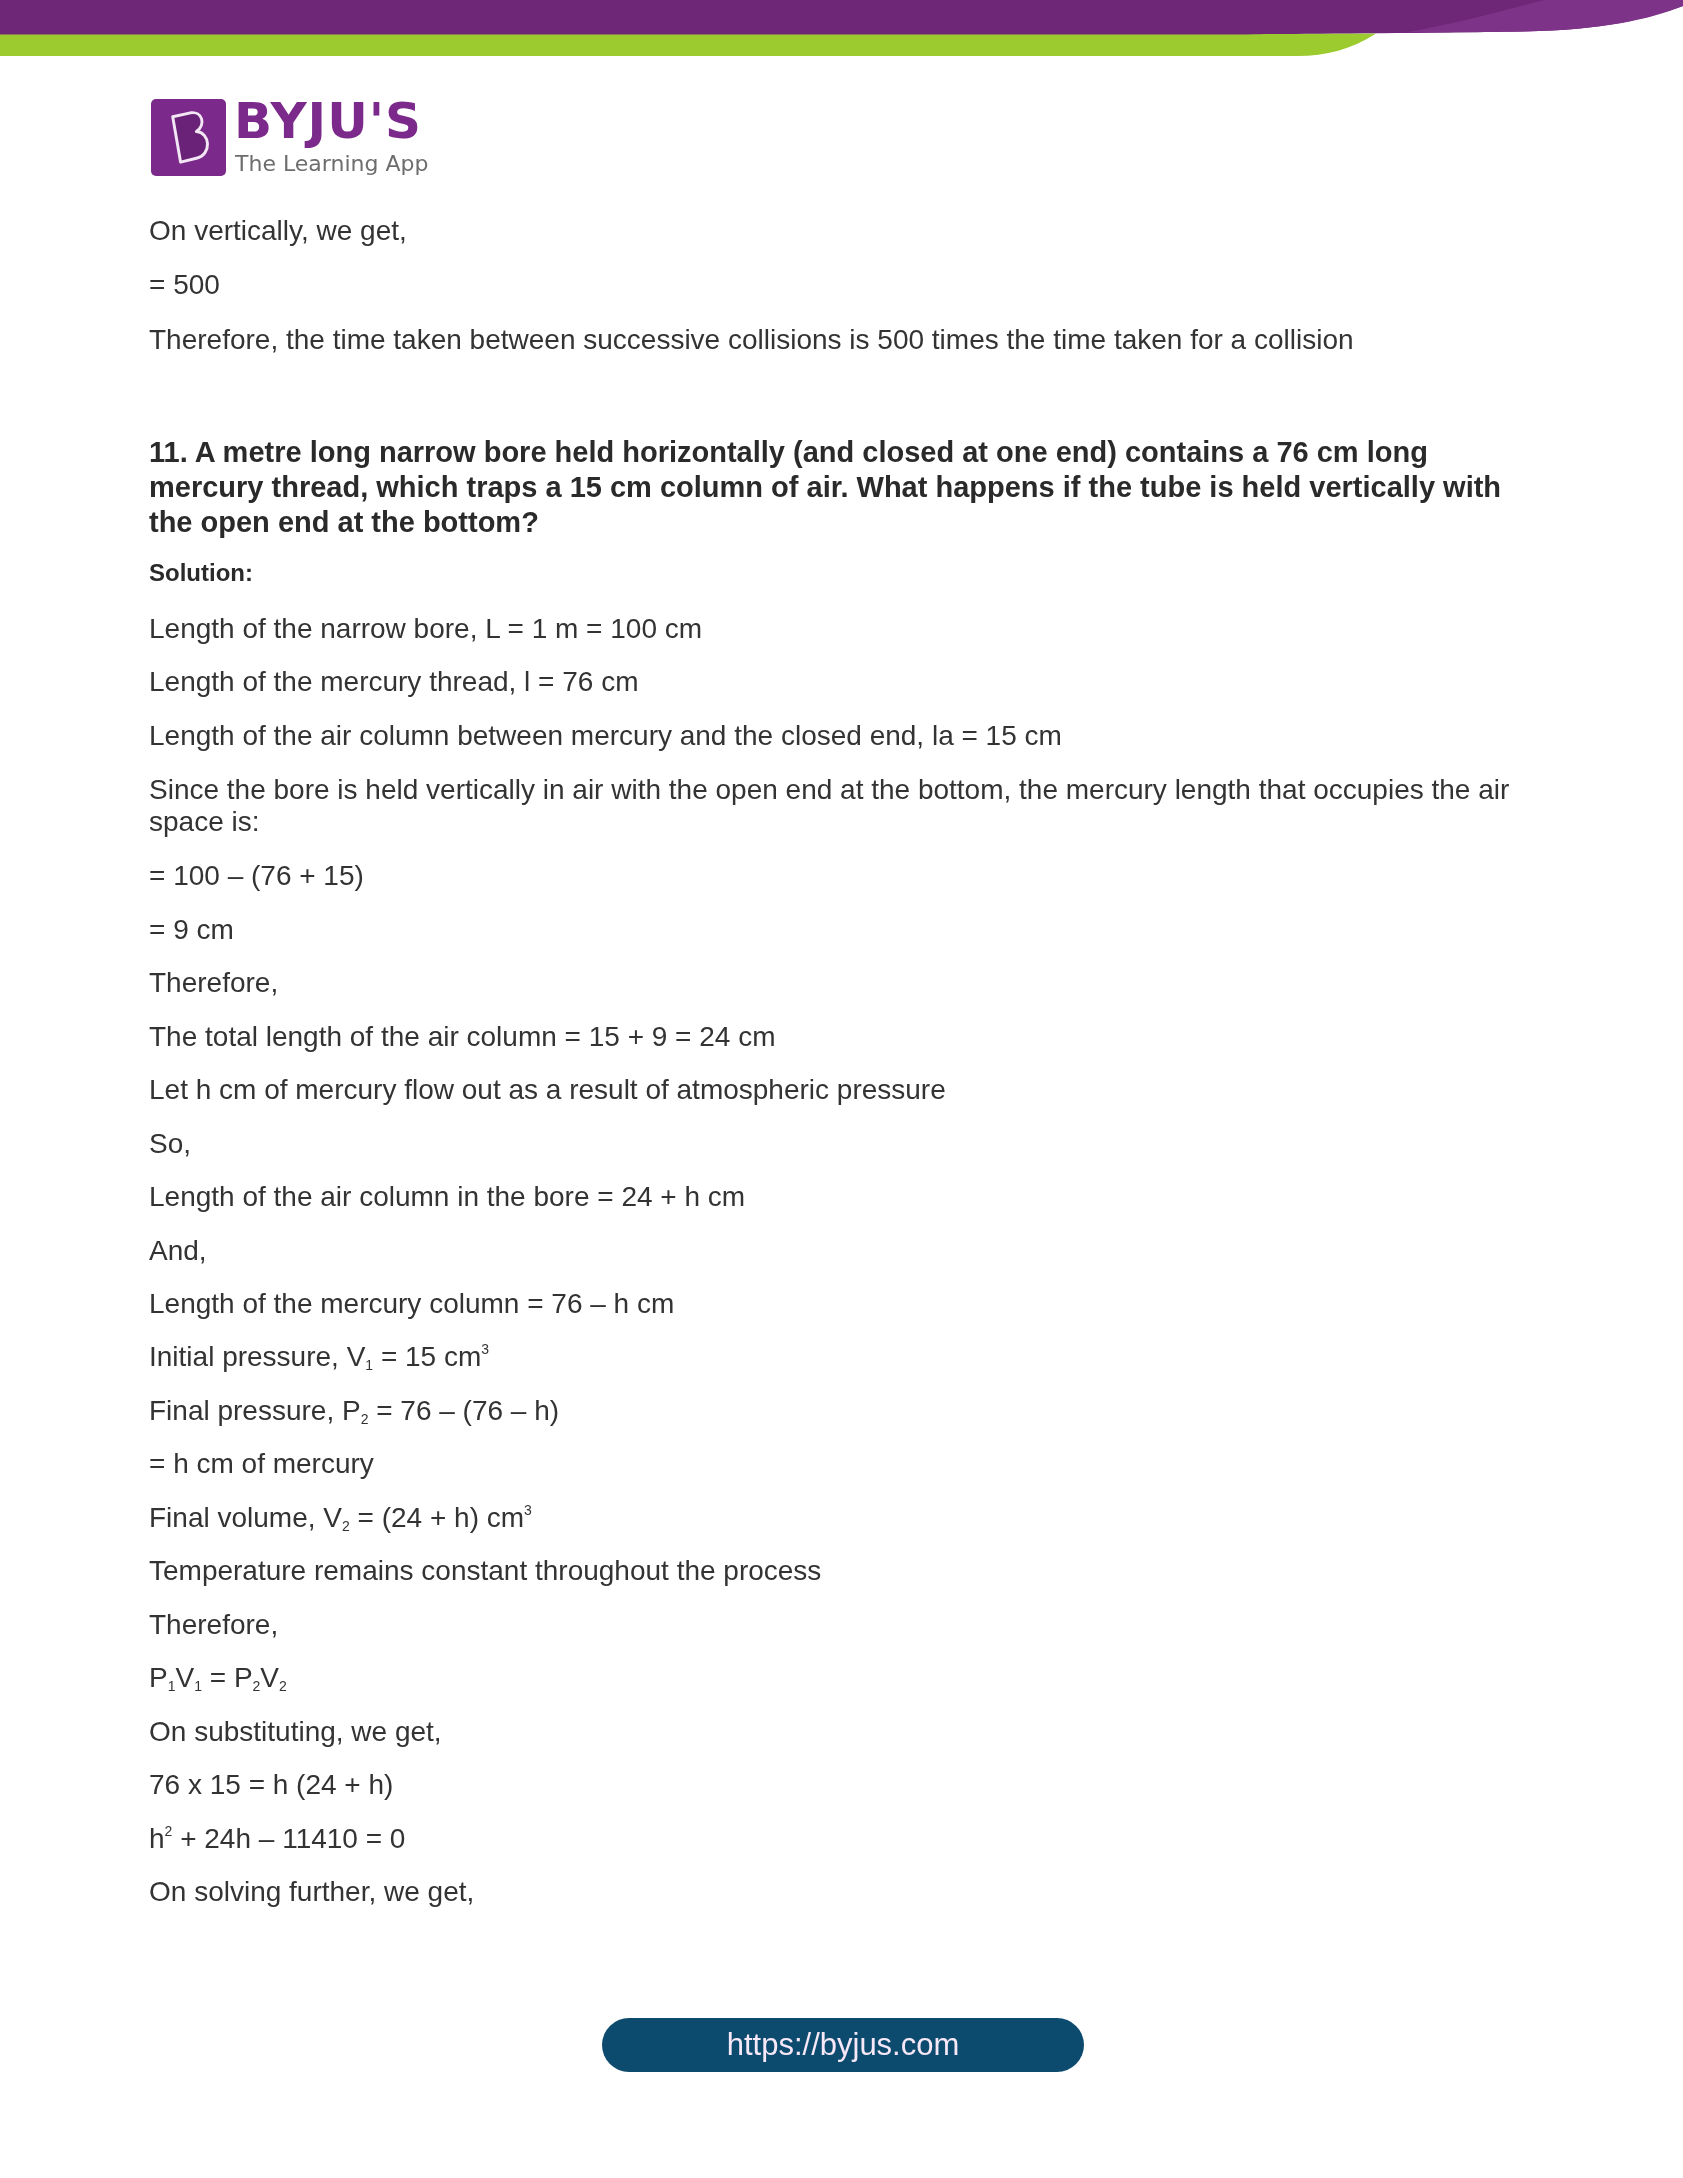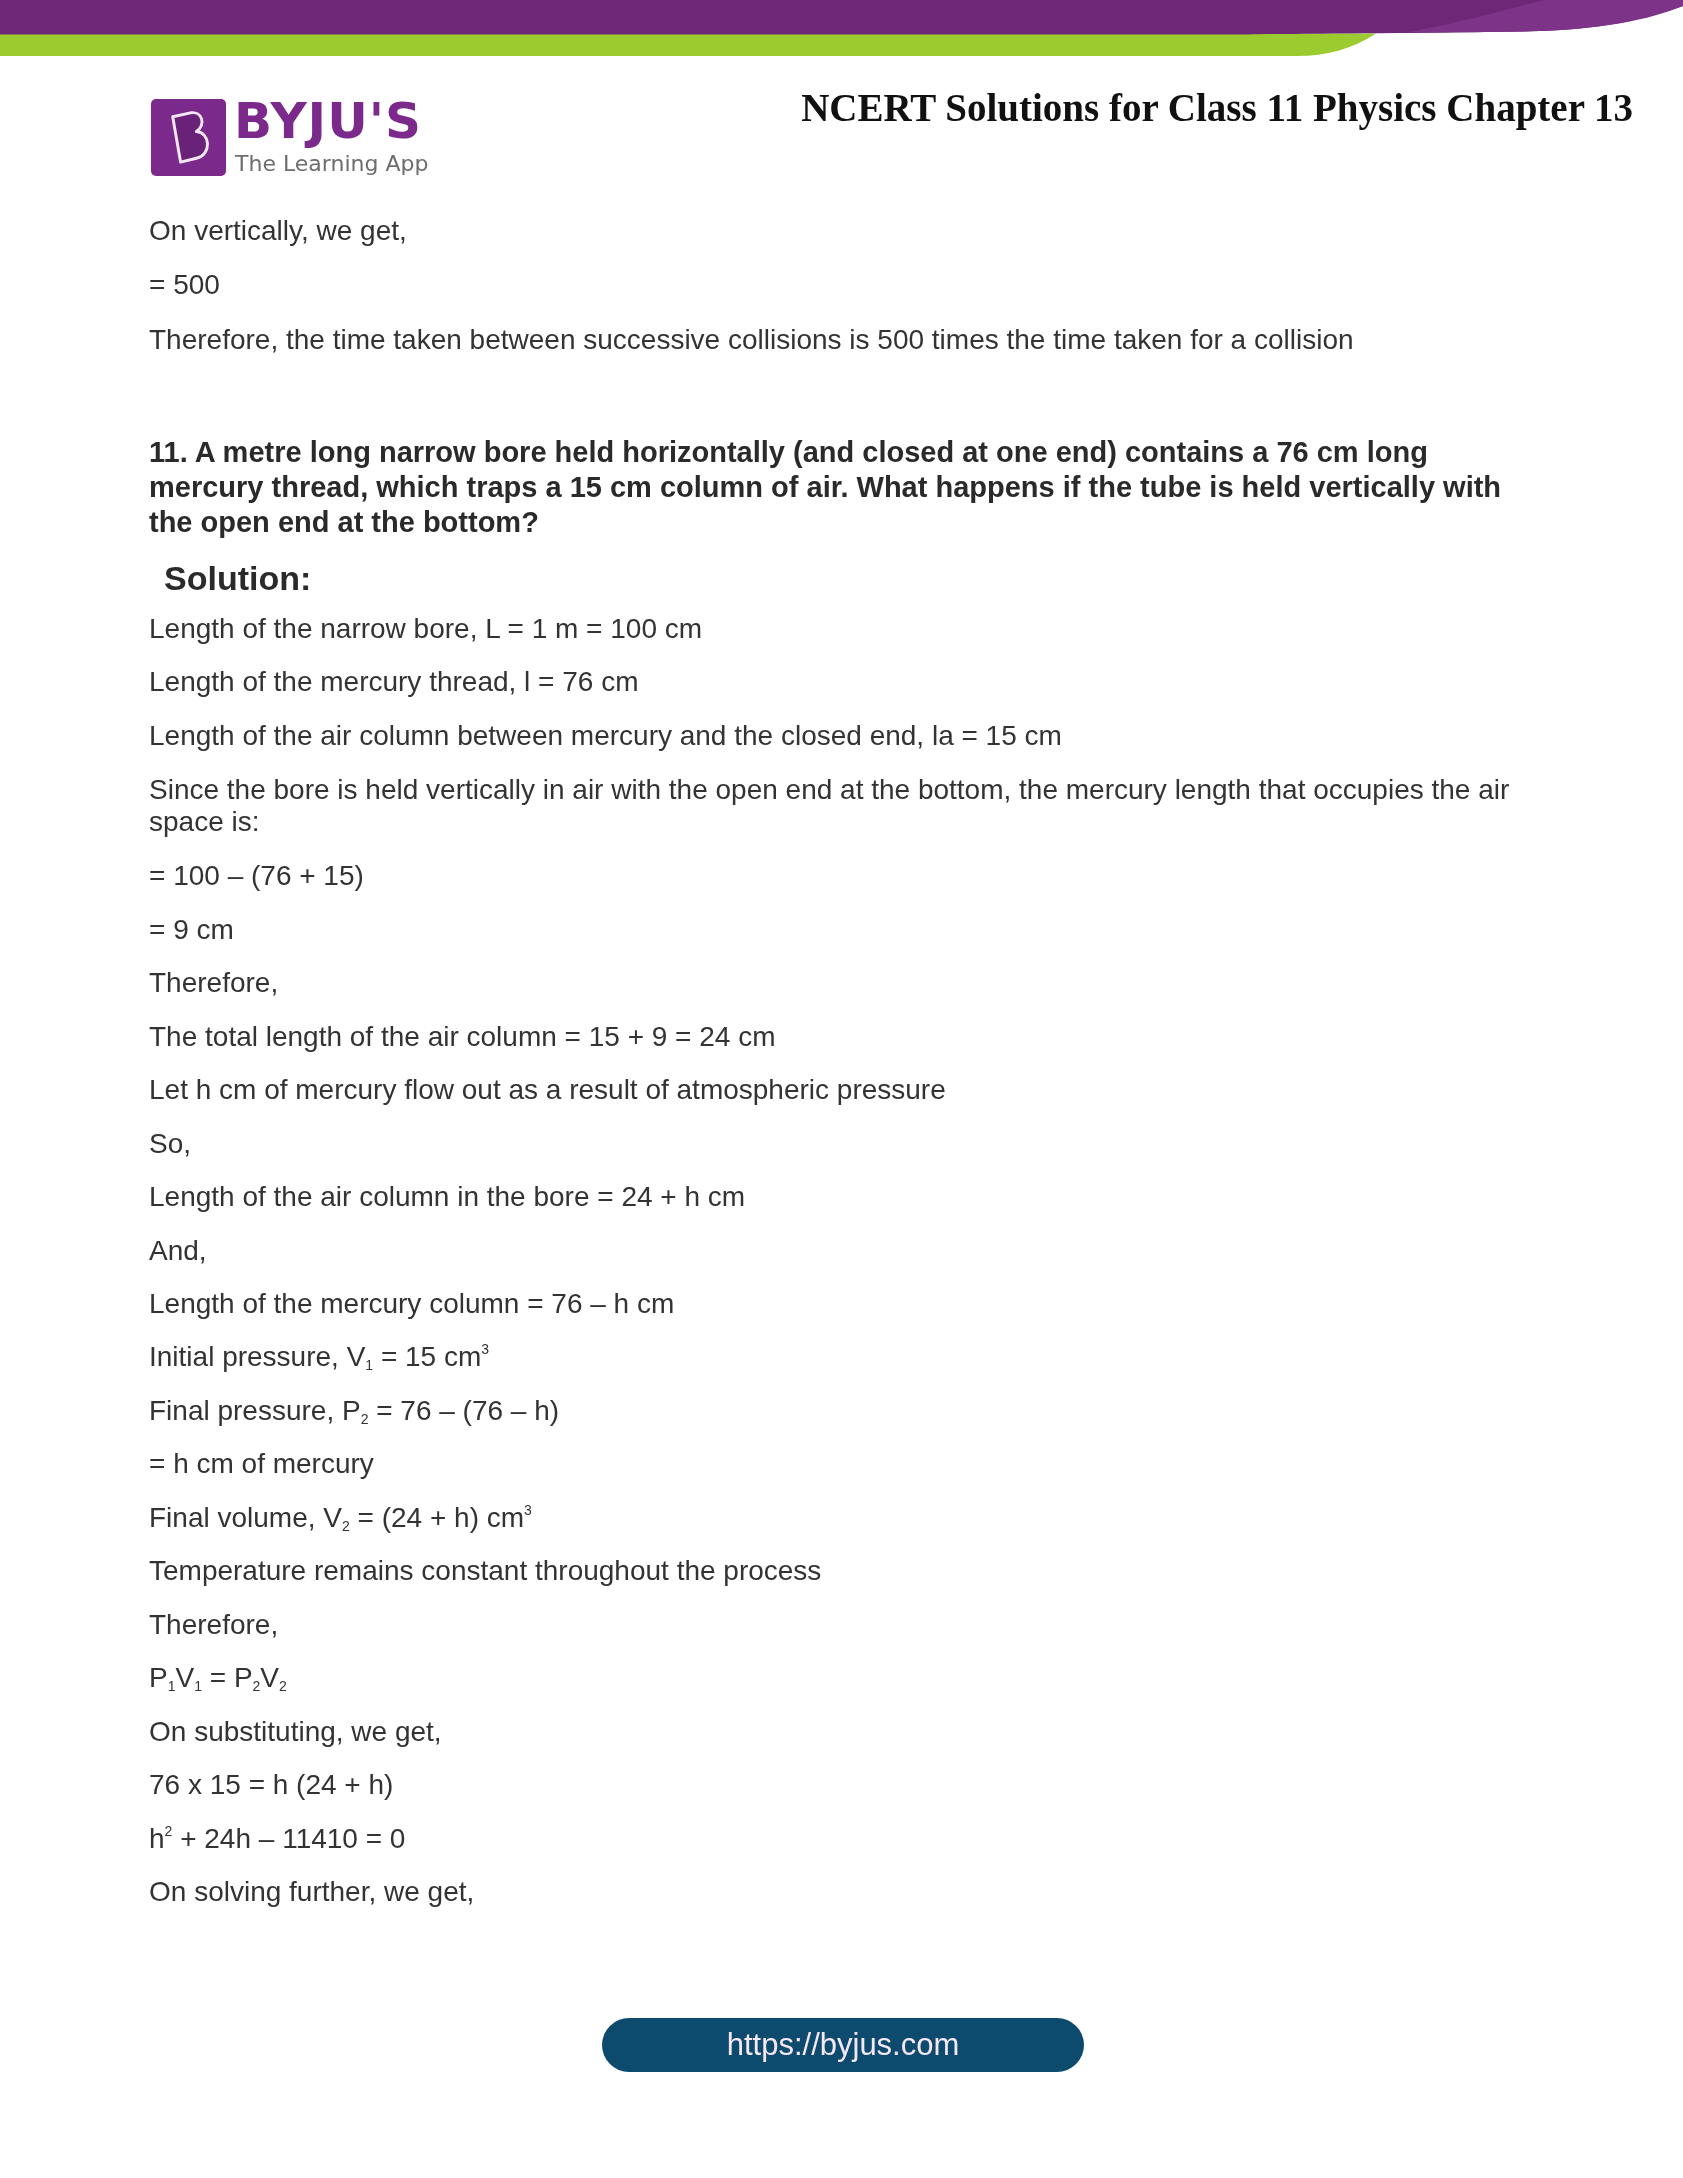--- a/index.html
+++ b/index.html
@@ -12,21 +12,21 @@
   .logo-word { position:absolute; left:85px; top:-6px; font-family:"DejaVu Sans", sans-serif;
                font-weight:bold; font-size:50px; color:#7b2a8b; letter-spacing:1px; }
   .logo-tag { position:absolute; left:86px; top:53px; font-family:"DejaVu Sans", sans-serif;
               font-size:22px; color:#6d6d6d; }
   .doc-title { position:absolute; right:50px; top:85px; text-align:right;
                font-family:"Liberation Serif", serif; font-weight:bold; font-size:39px;
                line-height:45px; color:#111; }
   .line { position:absolute; left:149px; font-size:28px; white-space:nowrap; color:#333; }
   .q { position:absolute; left:149px; width:1386px; font-size:29px; font-weight:bold;
        line-height:35px; color:#2a2a2a; }
-  .sol { position:absolute; left:164px; font-size:34px; font-weight:bold; color:#2a2a2a; }
+  .sol { position:absolute; left:149px; font-size:24px; font-weight:bold; color:#2a2a2a; }
   .wrap { position:absolute; left:149px; width:1386px; font-size:28px; line-height:32px; color:#333; }
   sub, sup { font-size:14px; }
   sub { vertical-align:-4px; }
   sup { vertical-align:12px; }
   .footer-pill { position:absolute; left:602px; top:2018px; width:482px; height:54px;
                  background:#0c4a6e; border-radius:28px; color:#f7e8f7; text-align:center;
                  font-size:31px; line-height:54px; text-decoration:none; }
 </style>
 </head>
 <body>
@@ -41,21 +41,20 @@
   <div class="logo-square">
     <svg width="75" height="77" viewBox="0 0 76 78">
       <path d="M22 18 L40 14 C52 12 56 26 46 33 C60 34 62 56 46 60 L30 64 Z" fill="#6a2278" stroke="#f3e6f5" stroke-width="3" stroke-linejoin="round"></path>
     </svg>
   </div>
   <div class="logo-word">BYJU'S</div>
   <div class="logo-tag">The Learning App</div>
 </div>
 
 <div class="doc-title">
-  <div>NCERT Solutions for Class 11 Physics Chapter 13</div>
 </div>
 
 <div class="line" style="top:215px">On vertically, we get,</div>
 <div class="line" style="top:269px">= 500</div>
 <div class="line" style="top:324px">Therefore, the time taken between successive collisions is 500 times the time taken for a collision</div>
 
 <div class="q" style="top:435px">11. A metre long narrow bore held horizontally (and closed at one end) contains a 76 cm long mercury thread, which traps a 15 cm column of air. What happens if the tube is held vertically with the open end at the bottom?</div>
 <div class="sol" style="top:559px">Solution:</div>
 
 <div class="line" style="top:613px">Length of the narrow bore, L = 1 m = 100 cm</div>

